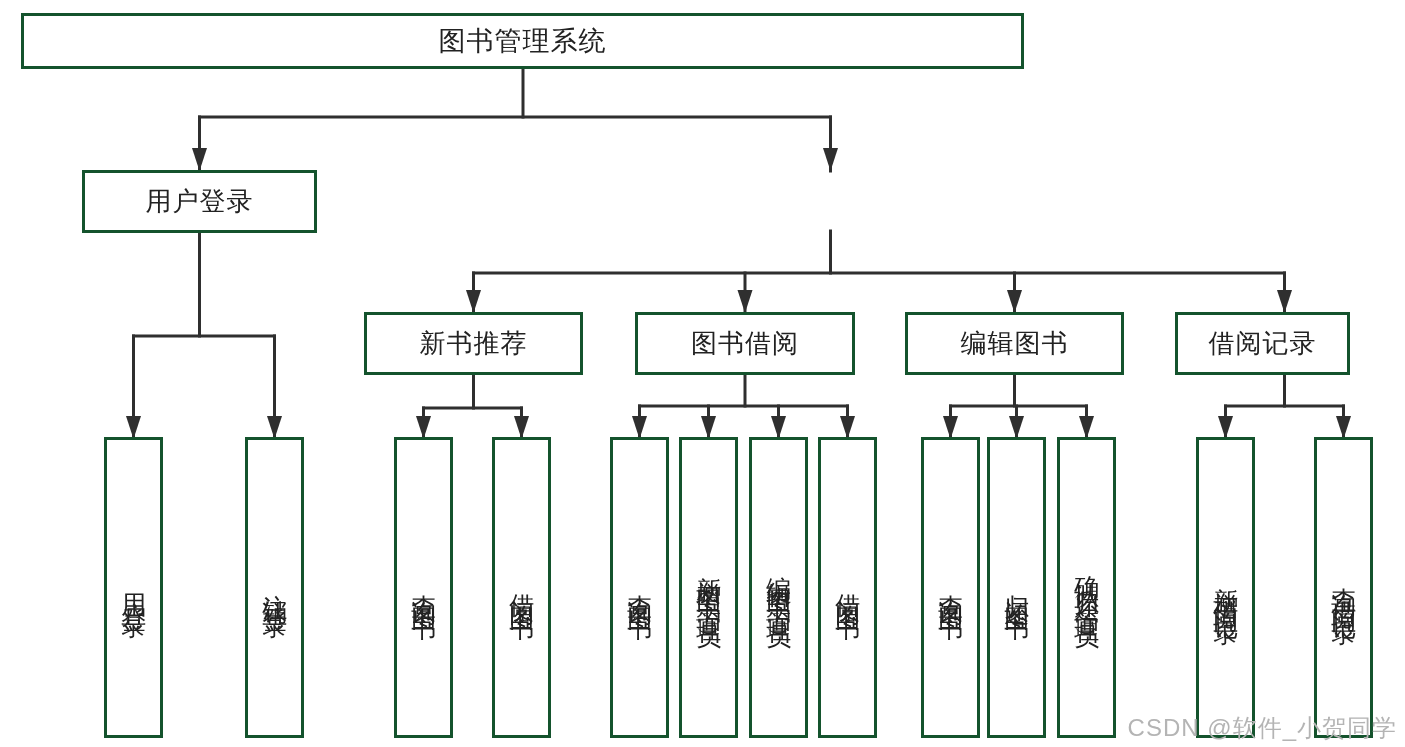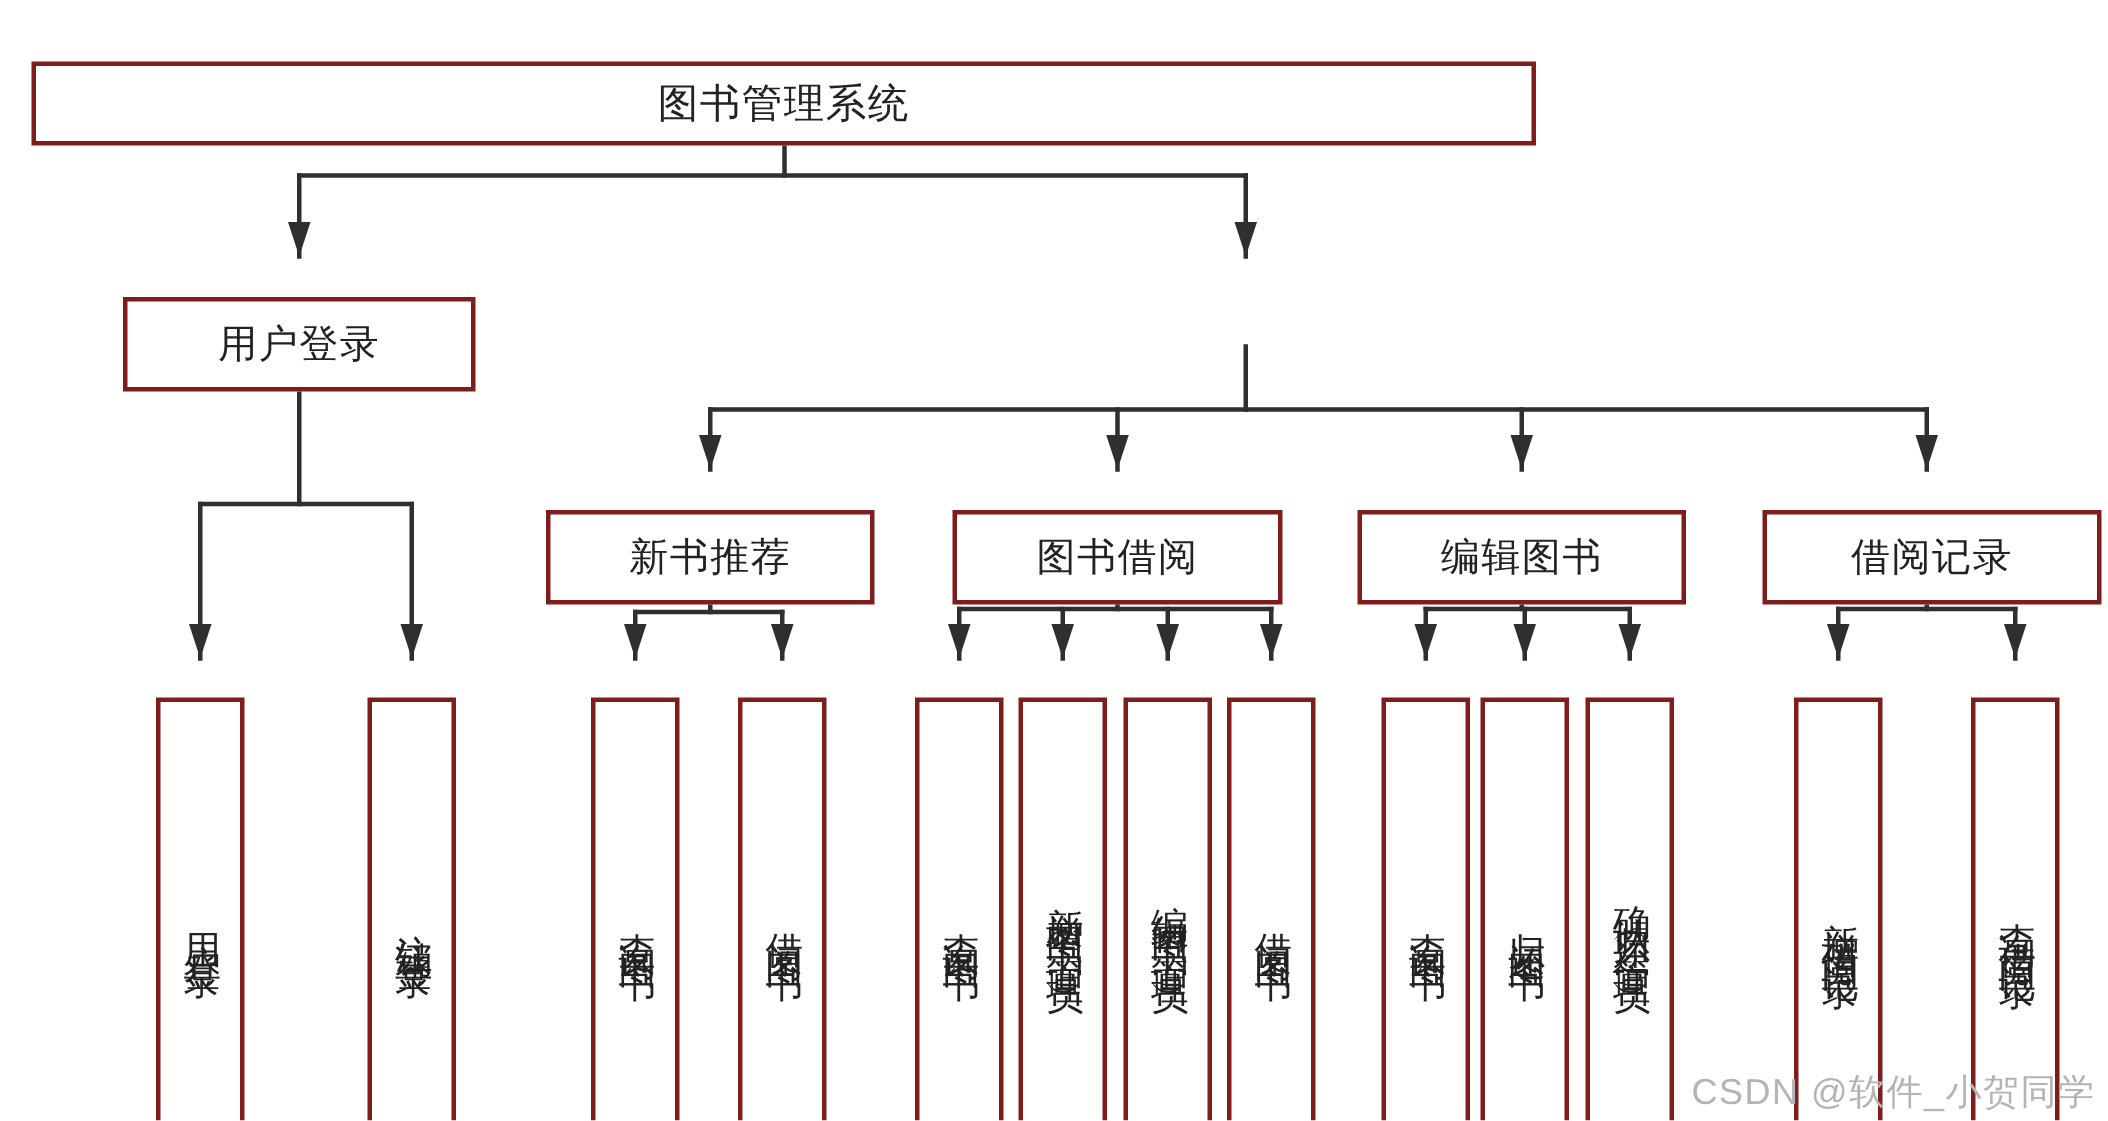--- a/index.html
+++ b/index.html
@@ -6,22 +6,22 @@
   html,body { background:#ffffff; }
   .canvas {
     position:relative; width:1405px; height:747px; background:#ffffff;
     font-family:"Liberation Sans","DejaVu Sans",sans-serif; overflow:hidden;
     color:#222222;
   }
   svg.wires { position:absolute; left:0; top:0; }
   .ln { stroke:#2f2f2f; stroke-width:3; fill:none; stroke-linecap:square; }
   .arrowhead { fill:#2f2f2f; }
   .node {
-    position:absolute; border:3px solid #7f1d1d; background:#ffffff;
-    display:flex; align-items:center; justify-content:center; text-align:center;margin-top:28px;
+    position:absolute; border:3px solid #14532d; background:#ffffff;
+    display:flex; align-items:center; justify-content:center; text-align:center;
   }
   .h  { font-size:26px; letter-spacing:1px; }
   .root-box { font-size:27px; letter-spacing:1px; }
   .leaf span.vtxt {
     writing-mode:vertical-rl; text-orientation:mixed;
     font-size:25px; letter-spacing:7px; line-height:1.1;
   }
   .watermark {
     position:absolute; top:712px; right:8px; font-size:24px;
     color:#b4b4b4; letter-spacing:1px; white-space:nowrap;
@@ -104,21 +104,21 @@
 
   <div class="node h" style="left:364px; top:312px; width:219px; height:63px;">
     <span>新书推荐</span>
   </div>
   <div class="node h" style="left:635px; top:312px; width:220px; height:63px;">
     <span>图书借阅</span>
   </div>
   <div class="node h" style="left:905px; top:312px; width:219px; height:63px;">
     <span>编辑图书</span>
   </div>
-  <div class="node h" style="left:1175px; top:312px; width:226px; height:63px;">
+  <div class="node h" style="left:1175px; top:312px; width:175px; height:63px;">
     <span>借阅记录</span>
   </div>
 
   <div class="node leaf" style="left:104px; top:437px; width:59px; height:301px;">
     <span class="vtxt">用户登录</span>
   </div>
   <div class="node leaf" style="left:245px; top:437px; width:59px; height:301px;">
     <span class="vtxt">注销登录</span>
   </div>
 

